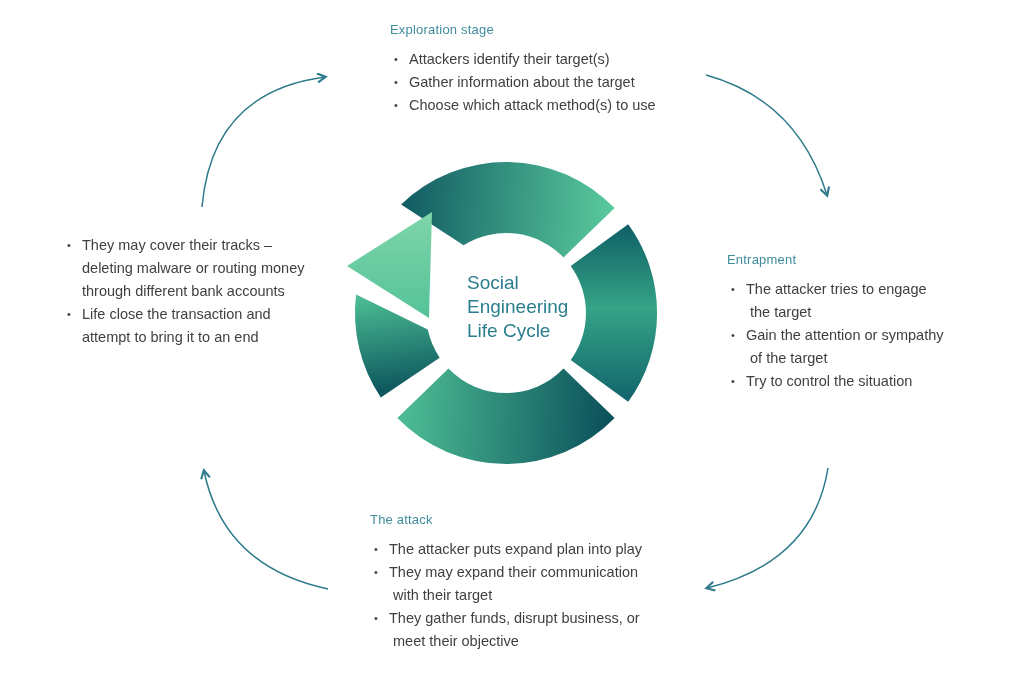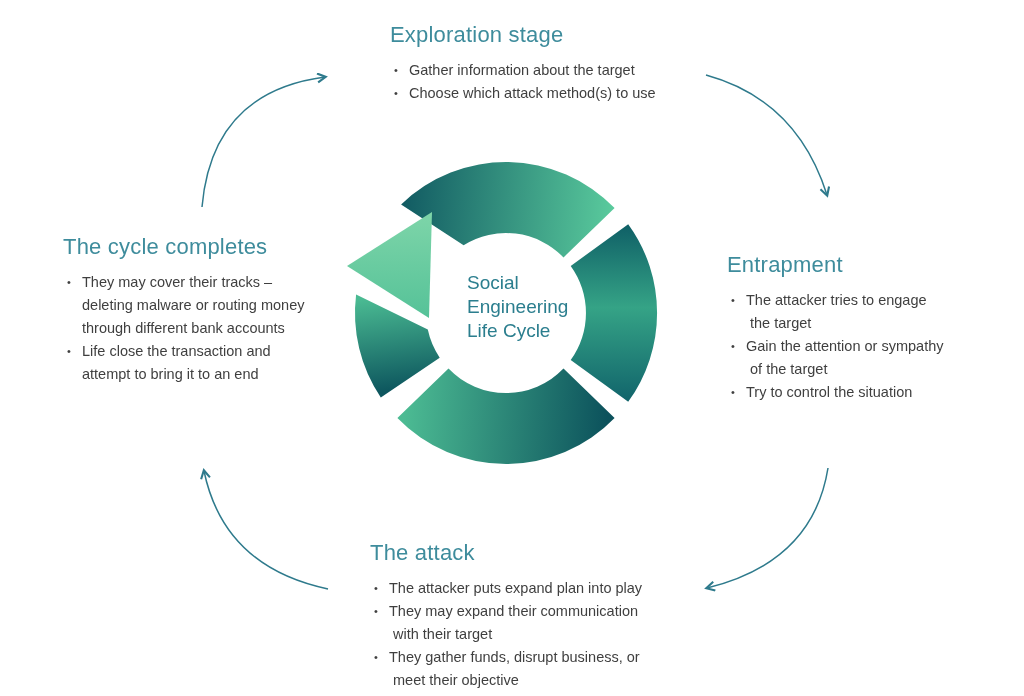--- a/index.html
+++ b/index.html
@@ -7,21 +7,21 @@
     position:relative;
     width:1024px;height:696px;
     background:var(--background,#fff);
     font-family:"Liberation Sans", sans-serif;
     overflow:hidden;
   }
   .ring-svg{position:absolute;left:0;top:0;}
   .stage{position:absolute;}
   .stage h2{
     margin:0 0 11px 0;
-    font-size:22px;
+    font-size:13px;
     font-weight:normal;
     color:var(--heading-color,#3E8C9C);
     letter-spacing:0.2px;
   }
   .stage ul{list-style:none;margin:0;padding:0;}
   .stage li{
     position:relative;
     padding-left:19px;
     font-size:14.5px;
     line-height:23px;
@@ -29,21 +29,21 @@
     white-space:pre-wrap;
   }
   .stage li::before{
     content:"\2022";
     position:absolute;left:4px;top:0;
     font-size:11px;
     color:var(--body-text,#3F3F3F);
   }
   #stage-exploration{left:390px;top:22px;width:345px;}
   #stage-entrapment{left:727px;top:252px;width:300px;}
-  #stage-attack{left:370px;top:540px;width:350px;}
+  #stage-attack{left:370px;top:512px;width:350px;}
   #stage-cycle-completes{left:63px;top:234px;width:335px;}
   .center-label{
     position:absolute;left:455px;top:271px;width:130px;
     font-size:19px;line-height:24px;
     color:var(--center-text,#2B7E8E);
     white-space:pre-wrap;
     margin-left:12px;
   }
 </style>
 </head>
@@ -93,20 +93,21 @@
     </g>
   </svg>
 
   <div class="center-label">Social
 Engineering
 Life Cycle</div>
 
   <div class="stage" id="stage-exploration">
     <h2>Exploration stage</h2>
     <ul>
+      <li>Attackers identify their target(s)</li>
       <li>Gather information about the target</li>
       <li>Choose which attack method(s) to use</li>
     </ul>
   </div>
 
   <div class="stage" id="stage-entrapment">
     <h2>Entrapment</h2>
     <ul>
       <li>The attacker tries to engage
  the target</li>
@@ -121,21 +122,20 @@
     <ul>
       <li>The attacker puts expand plan into play</li>
       <li>They may expand their communication
  with their target</li>
       <li>They gather funds, disrupt business, or
  meet their objective</li>
     </ul>
   </div>
 
   <div class="stage" id="stage-cycle-completes">
-    <h2>The cycle completes</h2>
     <ul>
       <li>They may cover their tracks –
 deleting malware or routing money
 through different bank accounts</li>
       <li>Life close the transaction and
 attempt to bring it to an end</li>
     </ul>
   </div>
 
 </div>

